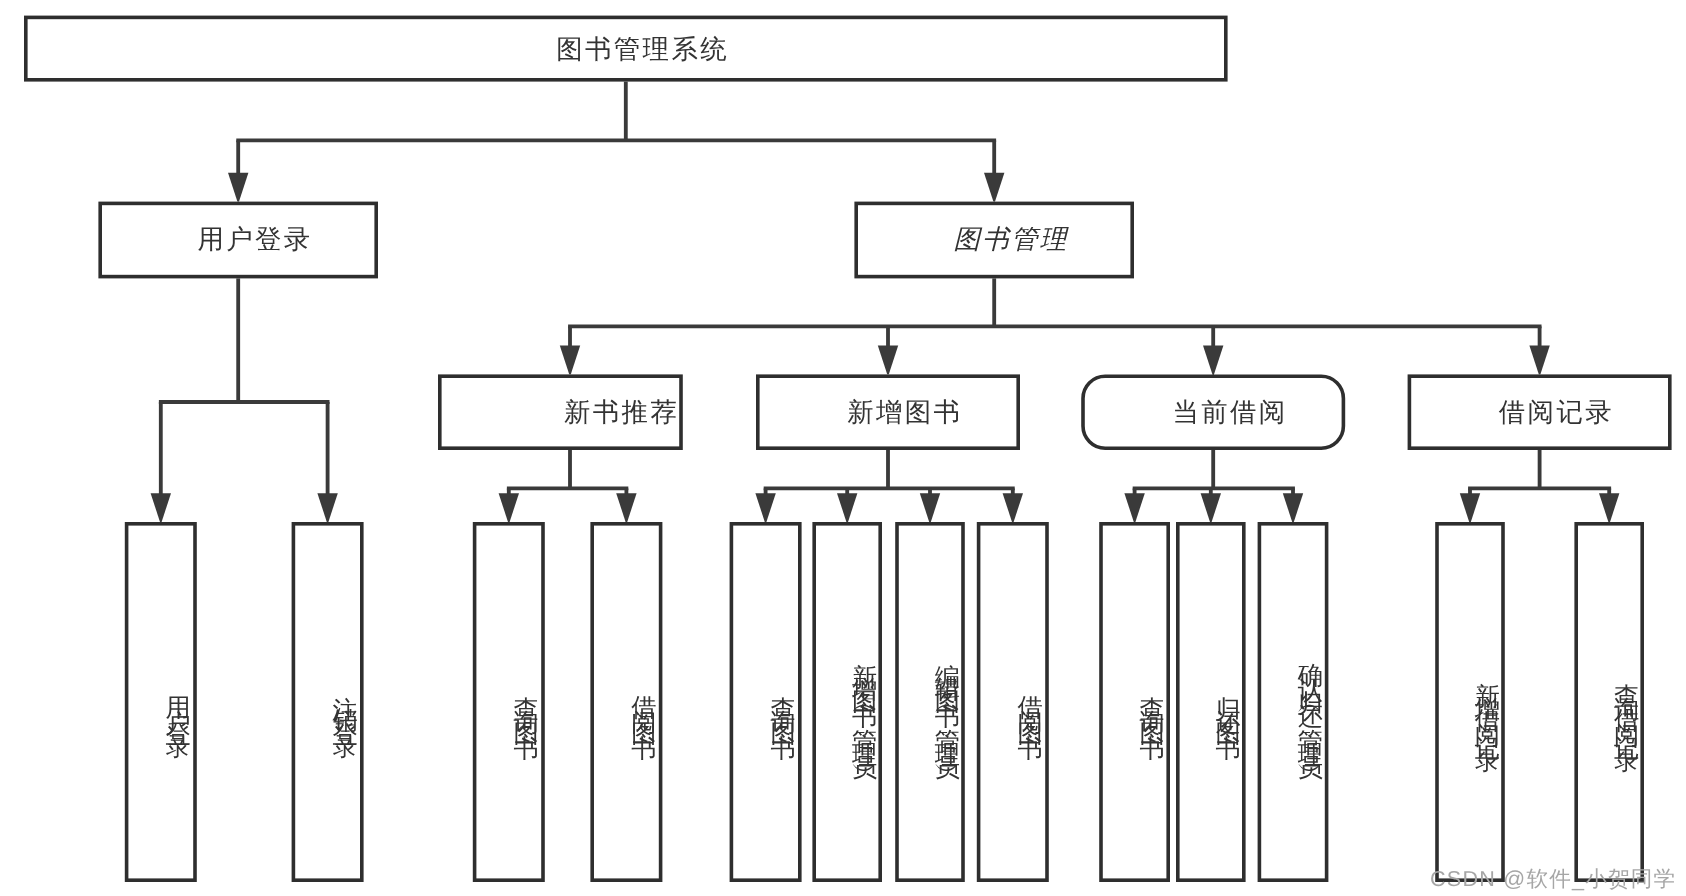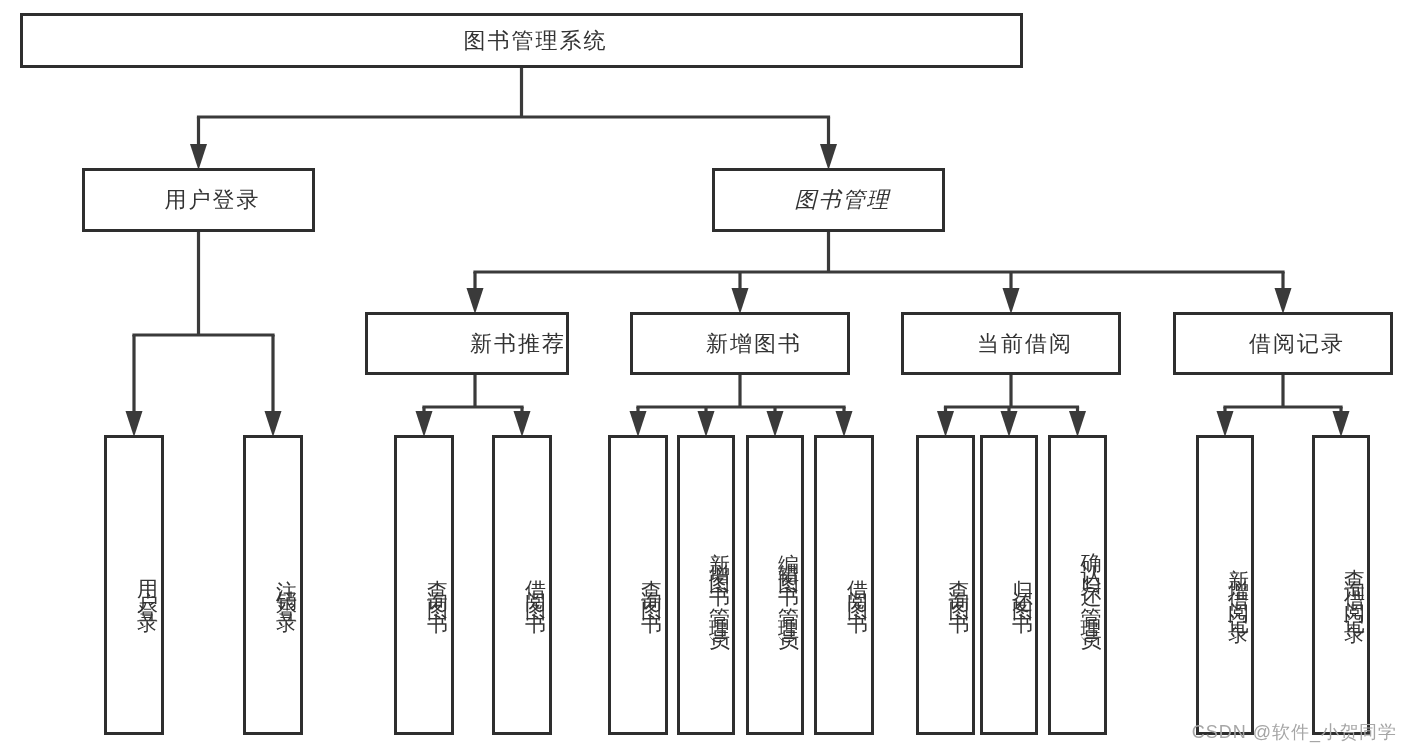--- a/index.html
+++ b/index.html
@@ -113,21 +113,21 @@
       </div>
       <div class="node" style="left: 712px; top: 168px; width: 233px; height: 64px; font-style: italic;">
         <span>图书管理</span>
       </div>
       <div class="node" style="left: 365px; top: 312px; width: 204px; height: 63px; justify-content: flex-end;">
         <span>新书推荐</span>
       </div>
       <div class="node" style="left: 630px; top: 312px; width: 220px; height: 63px;">
         <span>新增图书</span>
       </div>
-      <div class="node" style="left: 901px; top: 312px; width: 220px; height: 63px;">
+      <div class="node" style="left: 901px; top: 312px; width: 220px; height: 63px; border-radius: 20px;">
         <span>当前借阅</span>
       </div>
       <div class="node" style="left: 1173px; top: 312px; width: 220px; height: 63px; text-align: center;">
         <span>借阅记录</span>
       </div>
       <div class="node vertical" style="left: 104px; top: 435px; width: 60px; height: 300px;">
         <span>用户登录</span>
       </div>
       <div class="node vertical" style="left: 243px; top: 435px; width: 60px; height: 300px;">
         <span>注销登录</span>

